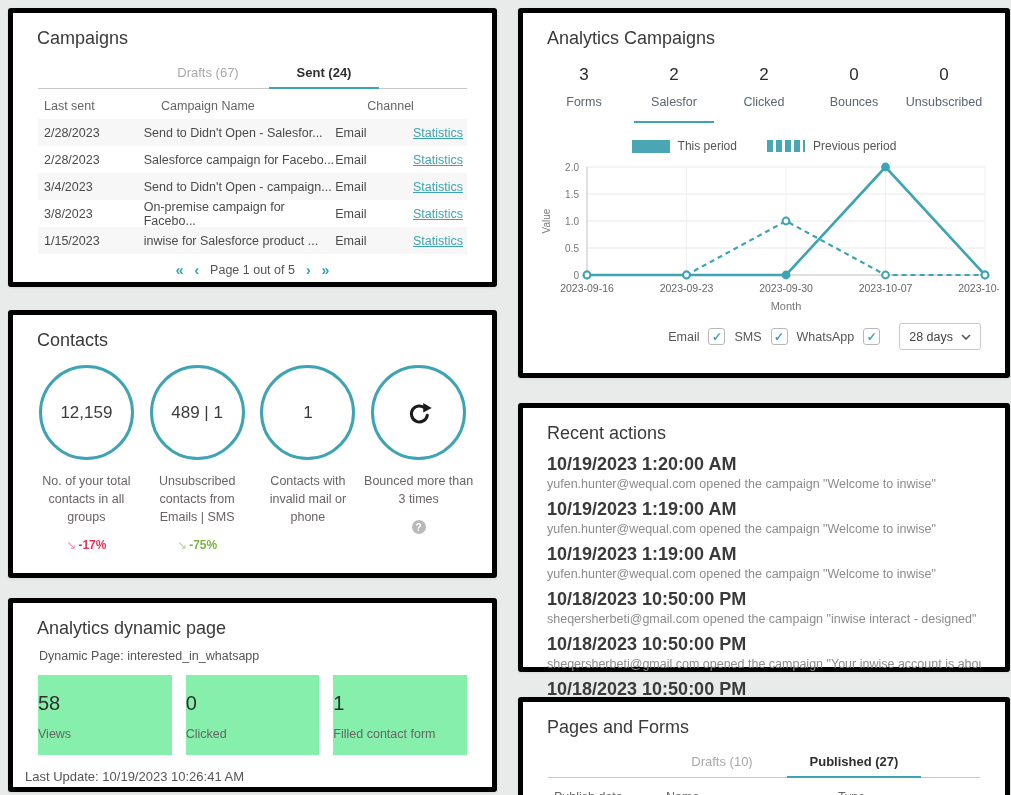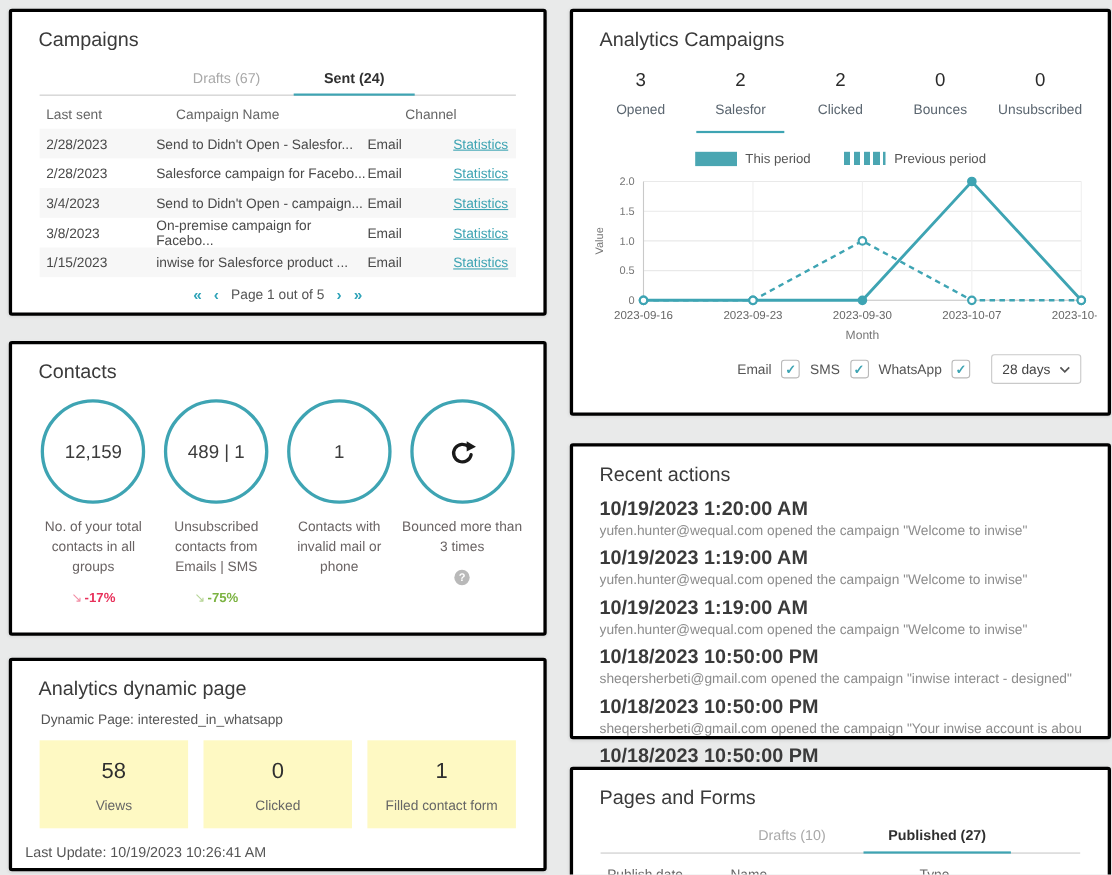--- a/index.html
+++ b/index.html
@@ -1,18 +1,18 @@
 <!DOCTYPE html>
 <html><head>
 <meta charset="utf-8">
 <style>
   * { margin:0; padding:0; box-sizing:border-box; }
   html,body { width:1011px; height:795px; overflow:hidden; }
   body { background:#e9eaea; font-family:"Liberation Sans", sans-serif; position:relative; }
-  .panel { position:absolute; background:#fff; border:3px solid #000000; border-radius:3px;
+  .panel { position:absolute; background:#fff; border:5px solid #000000; border-radius:3px;
            box-shadow:0 1px 3px rgba(0,0,0,.08); }
   .panel-title { font-size:18px; color:#3a3a3a; font-weight:400; padding:15px 24px 0; }
 
   
   .tabbar { position:relative; margin:10px 25px 0; border-bottom:1px solid #c9c9c9; display:flex; padding-left:112px; }
   .tab { width:110px; text-align:center; font-size:13px; color:#a9a9a9; padding:6px 0 7px; cursor:pointer; margin:0 3px; }
   .tab.active { color:#2f2f2f; font-weight:bold; border-bottom:2px solid #3ea4b3; margin-bottom:-1px; }
 
   
   .ctable { margin:4px 25px 0; font-size:12.5px; }
@@ -68,21 +68,21 @@
 
   
   .actions { padding:10px 24px 0; }
   .action { margin-bottom:8px; }
   .action .t { font-size:18px; font-weight:bold; color:#3a3a3a; }
   .action .m { font-size:12.5px; color:#8c8c8c; margin-top:2px; white-space:nowrap; overflow:hidden; }
 
   
   .dp-sub { font-size:12.5px; color:#555; padding:10px 26px 0; }
   .dp-boxes { display:flex; gap:14px; margin:12px 25px 0; }
-  .dp-box { width:135px; height:80px; background:#fef9c3; text-align:center; padding-top:17px; }
+  .dp-box { width:135px; height:80px; background:#86efac; padding-top:17px; }
   .dp-box .v { font-size:20px; color:#2f2f2f; }
   .dp-box .l { font-size:12.5px; color:#666; margin-top:12px; }
   .dp-update { font-size:13px; color:#555; padding:14px 12px 0; }
 
   
   .pf-head { display:flex; margin:12px 25px 0; font-size:12.5px; color:#666; }
   .pf1 { width:118px; padding-left:6px; }
   .pf2 { width:172px; }
   .pf3 { flex:1; }
 
@@ -142,21 +142,21 @@
     <span class="pg-btn">›</span>
     <span class="pg-btn">»</span>
   </div>
 </div>
 
 <div class="panel" style="left:518px; top:8px; width:492px; height:370px;">
   <div class="panel-title">Analytics Campaigns</div>
   <div class="stats-row">
     <div class="stat">
       <div class="v">3</div>
-      <div class="l">Opened</div>
+      <div class="l">Forms</div>
       <div class="ul"></div>
     </div>
     <div class="stat active">
       <div class="v">2</div>
       <div class="l">Salesfor</div>
       <div class="ul"></div>
     </div>
     <div class="stat">
       <div class="v">2</div>
       <div class="l">Clicked</div>

